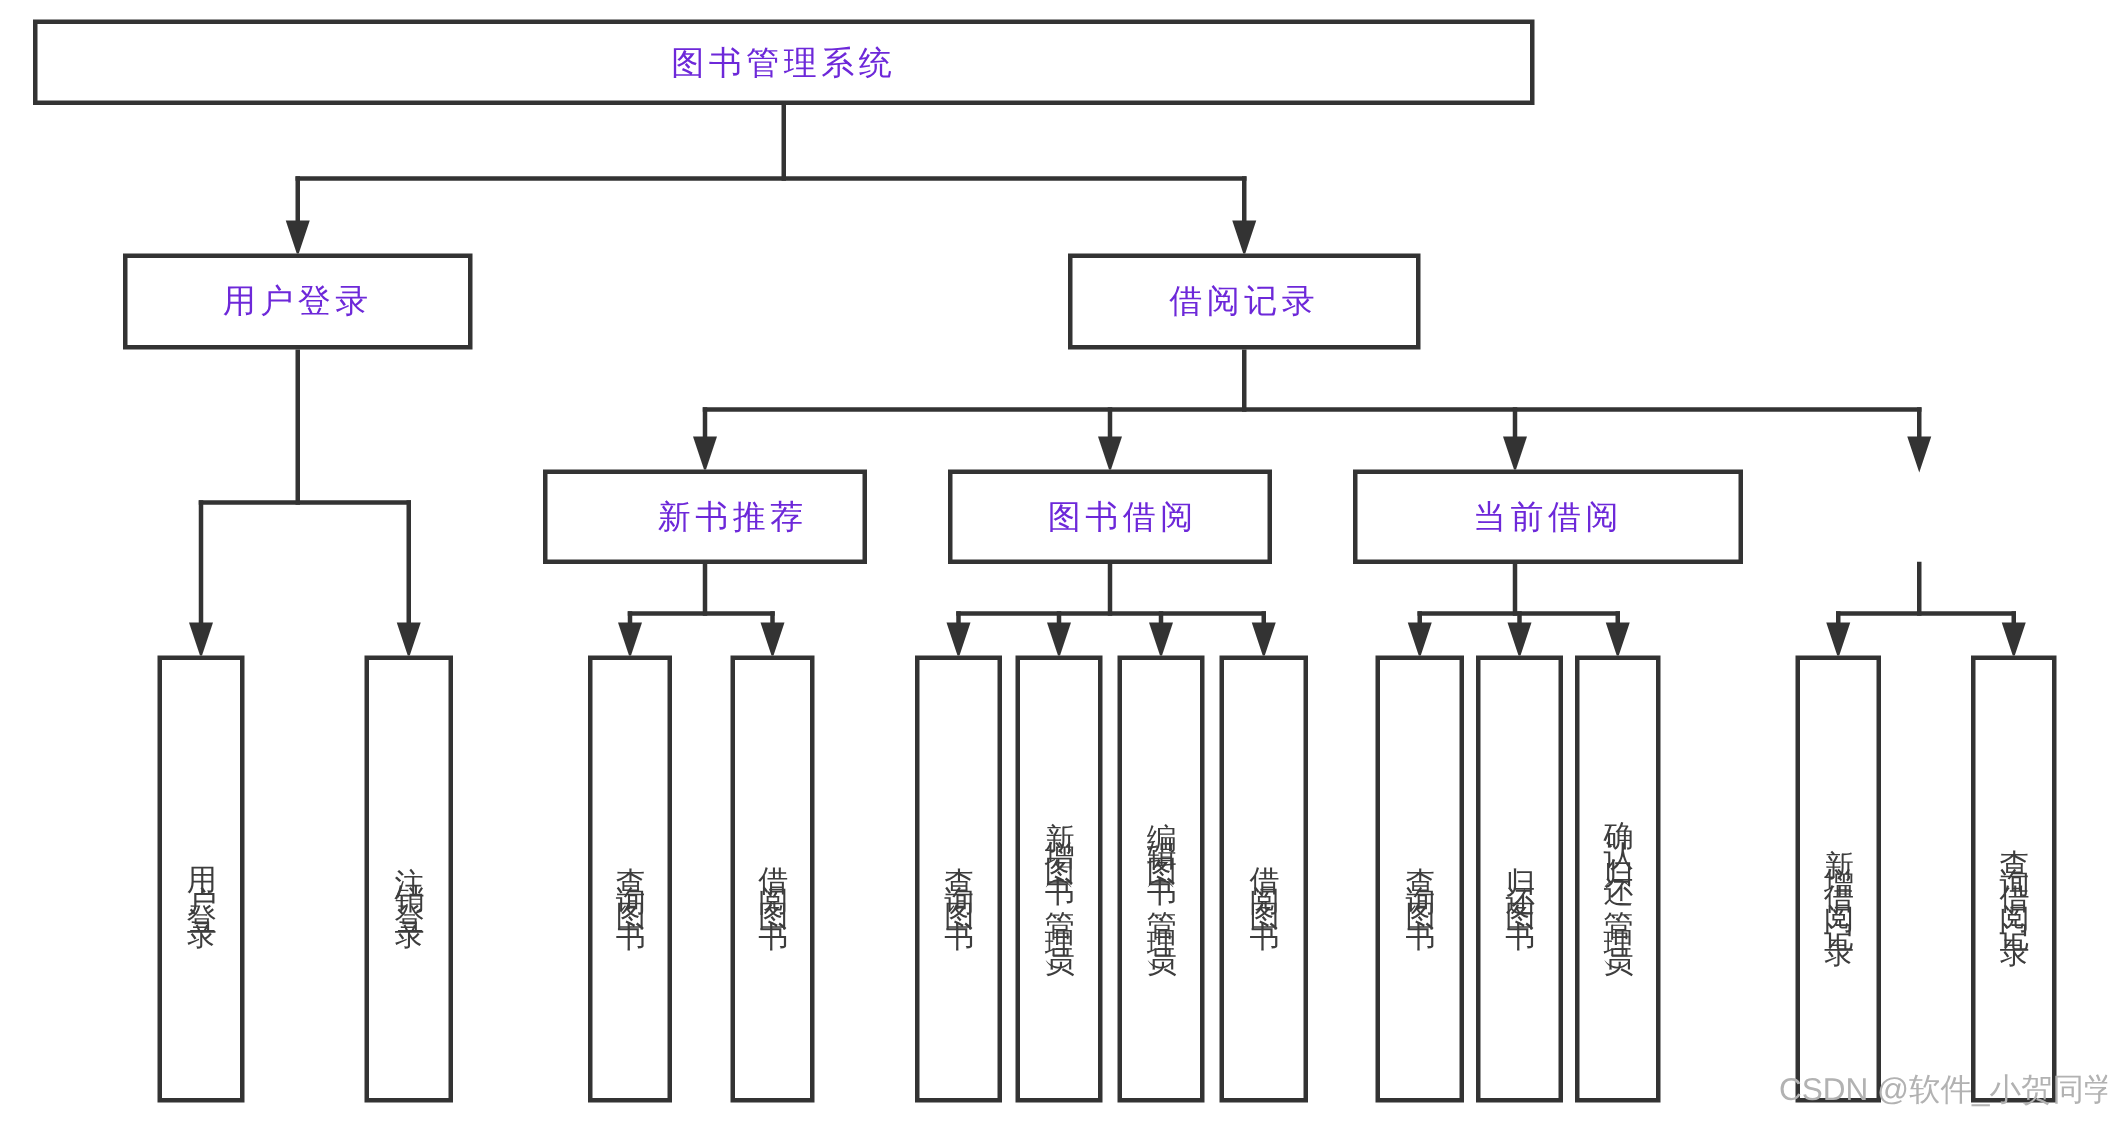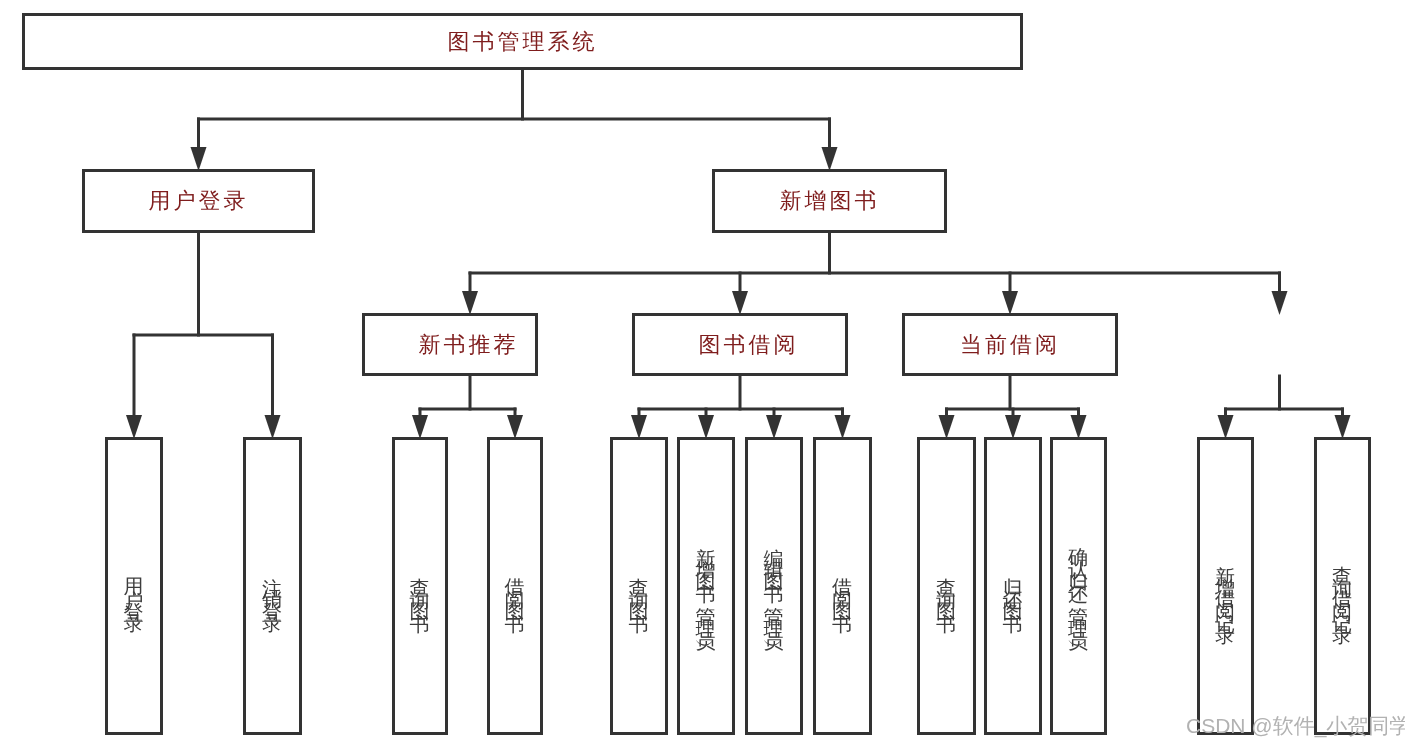--- a/index.html
+++ b/index.html
@@ -31,21 +31,21 @@
     display: flex;
     align-items: center;
     justify-content: center;
     z-index: 2;
     color: #3d3d3d;
   }
   .node.horizontal span {
     font-size: 22px;
     letter-spacing: 3px;
     white-space: nowrap;
-    color: #7f1d1d;
+    color: #6d28d9;
   }
   .node.vertical span {
     writing-mode: vertical-rl;
     text-orientation: mixed;
     font-size: 20px;
     letter-spacing: 12px;
     line-height: 1;
     color: #3d3d3d;
   }
   .watermark {
@@ -115,29 +115,29 @@
       <polygon points="1334.5,415 1350.5,415 1342.5,439" fill="#333333"></polygon>
     </svg>
   <div class="watermark" style="left: 1186px; top: 712px; color: rgb(178, 178, 178);">CSDN @软件_小贺同学</div>
 <div class="node horizontal" style="left: 22px; top: 13px; width: 1001px; height: 57px;">
       <span>图书管理系统</span>
     </div>
     <div class="node horizontal" style="left: 82px; top: 169px; width: 233px; height: 64px;">
       <span>用户登录</span>
     </div>
     <div class="node horizontal" style="left: 712px; top: 169px; width: 235px; height: 64px;">
-      <span>新增图书</span>
+      <span>借阅记录</span>
     </div>
-    <div class="node horizontal" style="left: 362px; top: 313px; width: 176px; height: 63px; padding-left: 37px;">
+    <div class="node horizontal" style="left: 362px; top: 313px; width: 216px; height: 63px; padding-left: 37px;">
       <span>新书推荐</span>
     </div>
     <div class="node horizontal" style="left: 632px; top: 313px; width: 216px; height: 63px; padding-left: 17px;">
       <span>图书借阅</span>
     </div>
-    <div class="node horizontal" style="left: 902px; top: 313px; width: 216px; height: 63px;">
+    <div class="node horizontal" style="left: 902px; top: 313px; width: 260px; height: 63px;">
       <span>当前借阅</span>
     </div>
     <div class="node vertical" style="left: 105px; top: 437px; width: 58px; height: 298px;">
       <span>用户登录</span>
     </div>
     <div class="node vertical" style="left: 243px; top: 437px; width: 59px; height: 298px;">
       <span>注销登录</span>
     </div>
     <div class="node vertical" style="left: 392px; top: 437px; width: 56px; height: 298px;">
       <span>查询图书</span>

